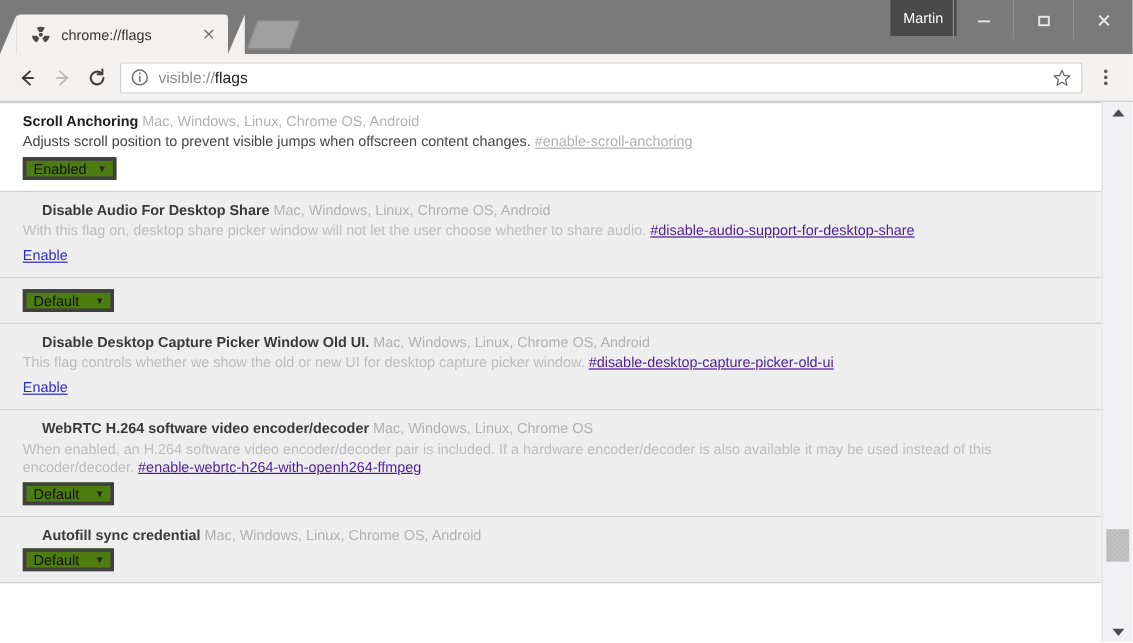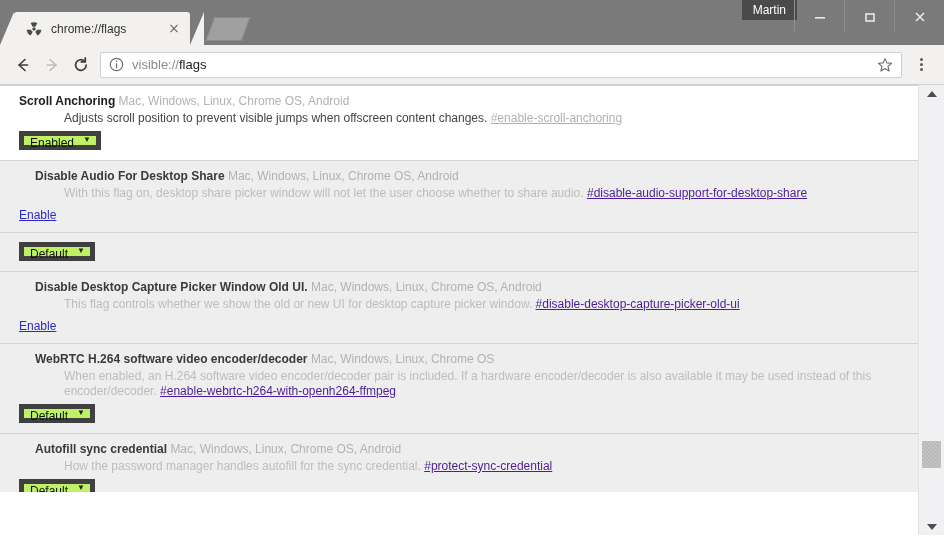--- a/index.html
+++ b/index.html
@@ -118,21 +118,21 @@
     background: #a0a0a0;
     border: 1px solid #8a8a8a;
     transform: skewX(-20deg);
     z-index: 1;
   }
 
   .profile-chip {
     position: absolute;
     right: 147px;
     top: 0px;
-    height: 20px;
+    height: 30px;
     padding: 0 11px;
     background: #4a4a4a;
     color: #ffffff;
     font-size: 12px;
     display: flex;
     align-items: center;
     justify-content: center;
   }
 
   .wincontrols {
@@ -255,40 +255,40 @@
   .flag-platforms {
     color: #b2b2b2;
     font-weight: normal;
   }
 
   .flag-desc {
     font-size: 12px;
     line-height: 15px;
     color: #444444;
     margin-bottom: 4px;
-    margin-left: 45px;
   }
   .flag-row.muted .flag-desc { color: #bdbdbd; }
 
   .flag-hash {
     color: #4c1d95;
     text-decoration: underline;
     white-space: nowrap;
   }
   .flag-row.first .flag-hash { color: #b0b0b0; }
 
   .flag-select {
     display: inline-flex;
+    align-items: center;
     justify-content: space-between;
     min-width: 76px;
     height: 19px;
     padding: 0 5px 0 6px;
     box-sizing: border-box;
-    background: #bef264;
-    border: 5px solid #404040;
+    background: #4d7c0f;
+    border: 3px solid #404040;
     font-size: 12px;
     color: #111111;
     margin-top: 1px;
   }
   .flag-select .caret {
     margin-left: 9px;
     font-size: 8px;
     line-height: 1;
     color: #222222;
   }
@@ -442,21 +442,21 @@
         <div class="flag-row muted"><div class="flag-head"><span class="flag-name">Disable Audio For Desktop Share</span> <span class="flag-platforms">Mac, Windows, Linux, Chrome OS, Android</span></div><div class="flag-desc"><span>With this flag on, desktop share picker window will not let the user choose whether to share audio.</span> <a class="flag-hash" href="#">#disable-audio-support-for-desktop-share</a></div><a class="flag-link" href="#">Enable</a></div>
         <div class="flag-row muted"><div class="flag-select">
             <span>Default</span>
             <span class="caret">▼</span>
           </div></div>
         <div class="flag-row muted"><div class="flag-head"><span class="flag-name">Disable Desktop Capture Picker Window Old UI.</span> <span class="flag-platforms">Mac, Windows, Linux, Chrome OS, Android</span></div><div class="flag-desc"><span>This flag controls whether we show the old or new UI for desktop capture picker window.</span> <a class="flag-hash" href="#">#disable-desktop-capture-picker-old-ui</a></div><a class="flag-link" href="#">Enable</a></div>
         <div class="flag-row muted"><div class="flag-head"><span class="flag-name">WebRTC H.264 software video encoder/decoder</span> <span class="flag-platforms">Mac, Windows, Linux, Chrome OS</span></div><div class="flag-desc"><span>When enabled, an H.264 software video encoder/decoder pair is included. If a hardware encoder/decoder is also available it may be used instead of this encoder/decoder.</span> <a class="flag-hash" href="#">#enable-webrtc-h264-with-openh264-ffmpeg</a></div><div class="flag-select">
             <span>Default</span>
             <span class="caret">▼</span>
           </div></div>
-        <div class="flag-row muted"><div class="flag-head"><span class="flag-name">Autofill sync credential</span> <span class="flag-platforms">Mac, Windows, Linux, Chrome OS, Android</span></div><div class="flag-desc"><span>How the password manager handles autofill for the sync credential.</span> <a class="flag-hash" href="#">#protect-sync-credential</a></div><div class="flag-select">
+        <div class="flag-row muted"><div class="flag-head"><span class="flag-name">Autofill sync credential</span> <span class="flag-platforms">Mac, Windows, Linux, Chrome OS, Android</span></div><div class="flag-select">
             <span>Default</span>
             <span class="caret">▼</span>
           </div></div>
       </div>
 
     <div class="scrollbar">
       <div class="sb-btn">
         <span class="sb-arrow up"></span>
       </div>
       <div class="sb-thumb"></div>

